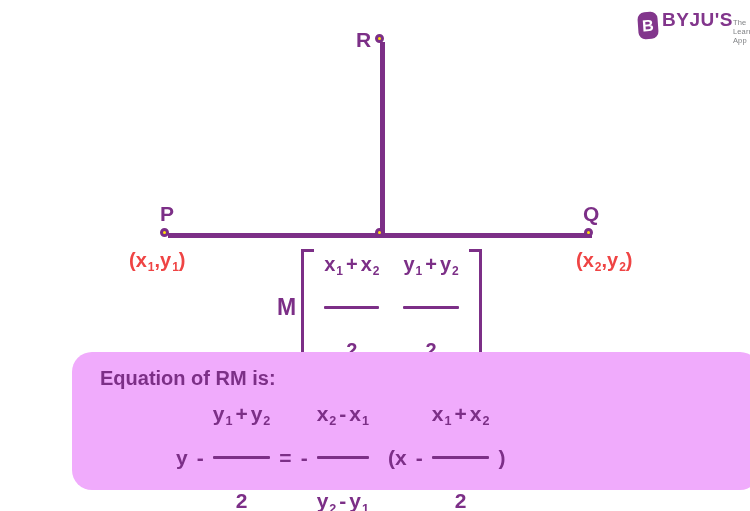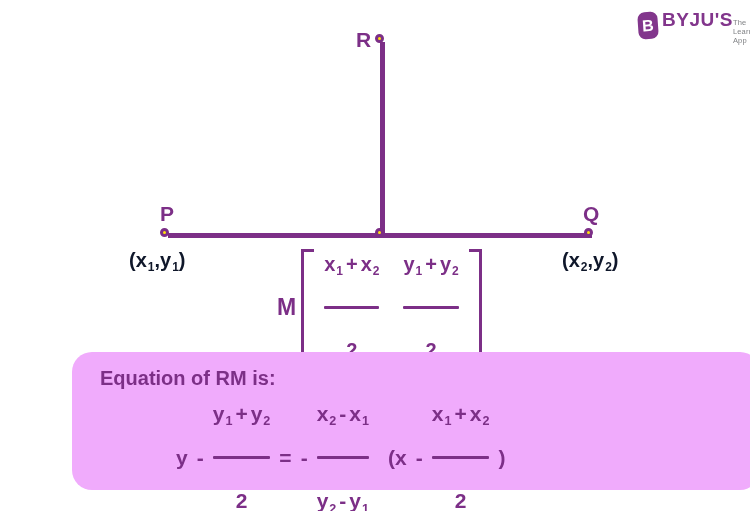--- a/index.html
+++ b/index.html
@@ -30,23 +30,23 @@
   .dot-r { left:375px; top:34px; }
   .dot-p { left:160px; top:228px; }
   .dot-m { left:375px; top:228px; }
   .dot-q { left:584px; top:228px; }
 
   .pt-label { position:absolute; font-size:21px; font-weight:bold; color:#7c2f87; line-height:1; }
   .lbl-r { left:356px; top:29px; }
   .lbl-p { left:160px; top:203px; }
   .lbl-q { left:583px; top:203px; }
 
-  .coord { position:absolute; font-size:20px; font-weight:bold; color:#0f172a; white-space:nowrap; }
+  .coord { position:absolute; font-size:20px; font-weight:bold; color:#ef4444; white-space:nowrap; }
   .coord-p { left:129px; top:249px; }
-  .coord-q { left:562px; top:249px; }
+  .coord-q { left:576px; top:249px; }
 
   sub { font-size:.6em; vertical-align:-0.35em; line-height:0; margin-left:1px; }
 
   
   .frac { display:inline-flex; flex-direction:column; align-items:center; font-weight:bold;gap:28px; }
   .frac .num, .frac .den { white-space:nowrap; line-height:1.15; }
   .frac .bar { height:3px; background:#7c2f87; width:100%; margin:2px 0; border-radius:1px; }
   .op { margin:0 3px; }
 
   

